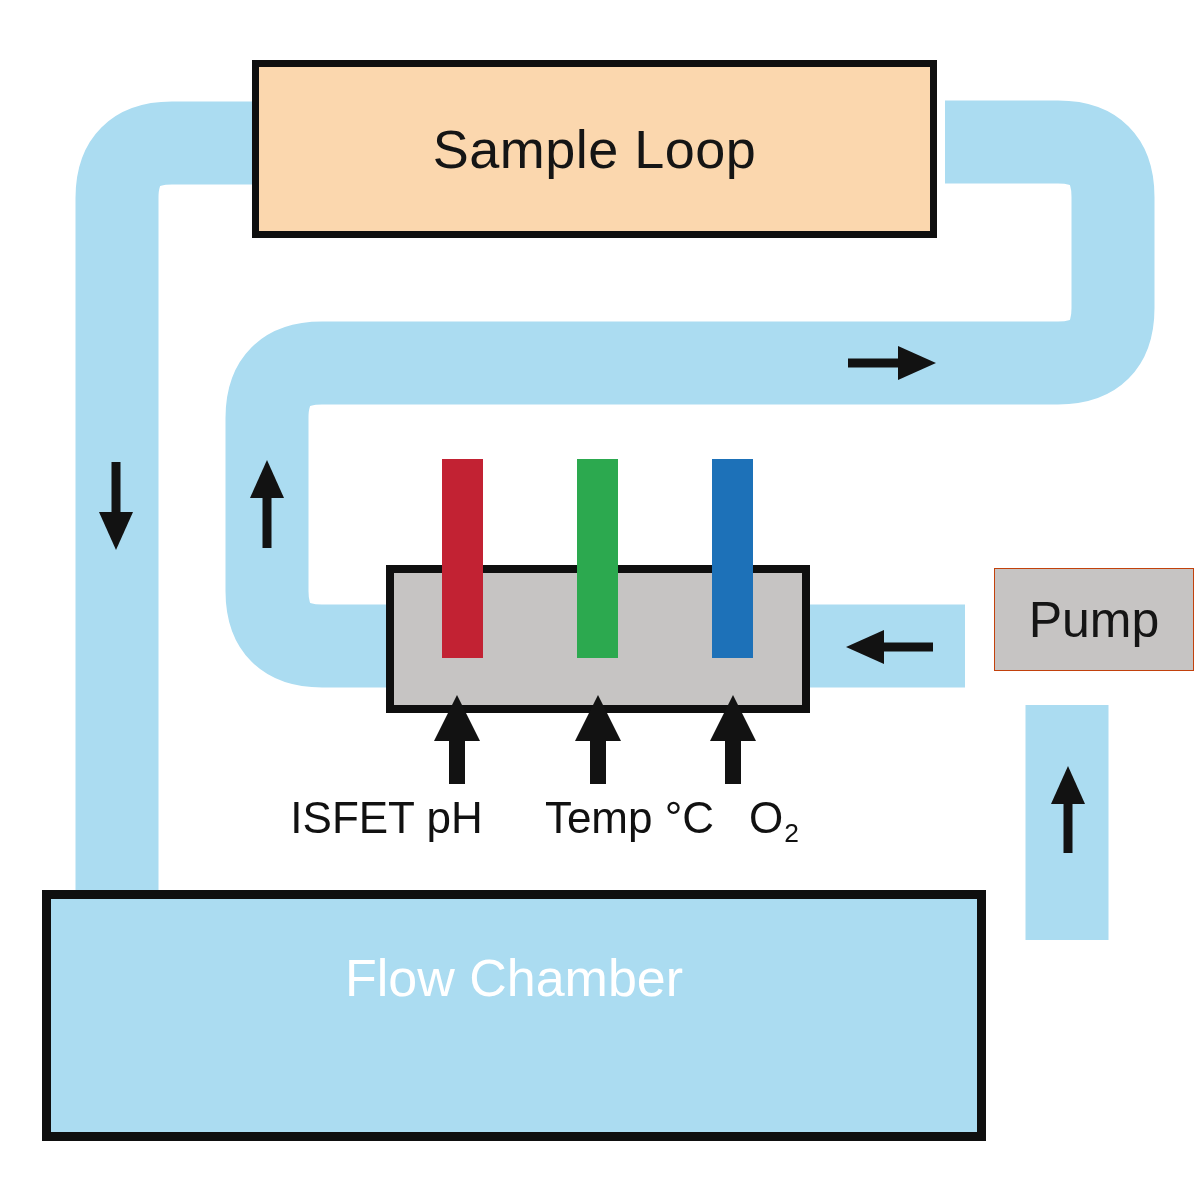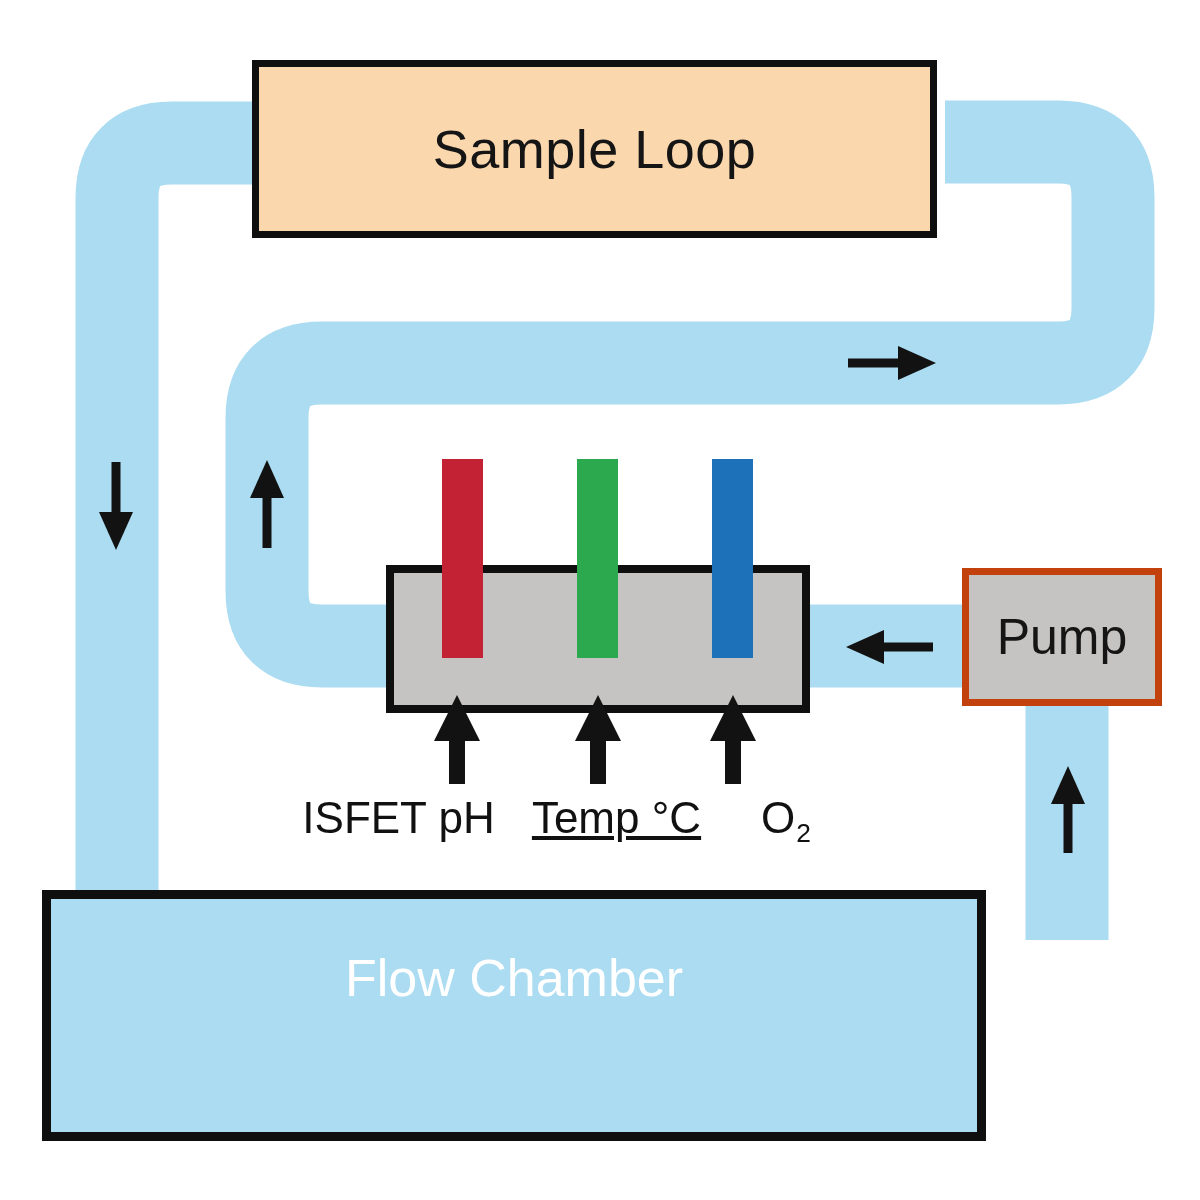--- a/index.html
+++ b/index.html
@@ -30,22 +30,22 @@
     z-index:3;
   }
   .sensor-bar{
     position:absolute;top:459px;width:41px;height:199px;
     z-index:4;
   }
   #bar-ph{left:442px;}
   #bar-temp{left:577px;}
   #bar-o2{left:712px;}
   #pump{
-    left:962px;top:568px;width:200px;height:138px;
-    background:#c6c4c3;border:7px solid #c2410c;
+    left:994px;top:568px;width:200px;height:103px;
+    background:#c6c4c3;border:1px solid #c2410c;
     font-size:50px;color:#151515;
     z-index:2;
   }
   #flow-chamber{
     left:42px;top:890px;width:944px;height:251px;
     background:#abdcf1;border:9px solid #0f0f0f;
     z-index:2;
   }
   #flow-chamber-label{
     position:absolute;left:50%;top:48px;transform:translateX(-50%);
@@ -54,24 +54,23 @@
   #organism{
     left:384px;top:1048px;width:450px;height:84px;
     background:#c2242f;
     font-size:54px;color:#ffffff;
     z-index:3;
   }
   .sensor-label{
     position:absolute;top:794px;transform:translateX(-50%);
     font-size:44px;line-height:1.1;color:#111111;white-space:nowrap;
     z-index:6;
-    margin-left:12px;
   }
   #label-ph{left:387px;}
-  #label-temp{left:605px;text-decoration:underline;}
+  #label-temp{left:630px;}
   #label-o2{left:774px;}
   .sub{font-size:0.6em;position:relative;top:0.33em;margin-left:1px;}
 </style>
 </head>
 <body>
 
 <div id="stage">
 
   <svg id="pipes" class="layer" viewBox="0 0 1200 1200">
     <path d="M 255 143 L 172 143 Q 117 143 117 198 L 117 940" fill="none" stroke-width="83" stroke="#abdcf1"></path>

